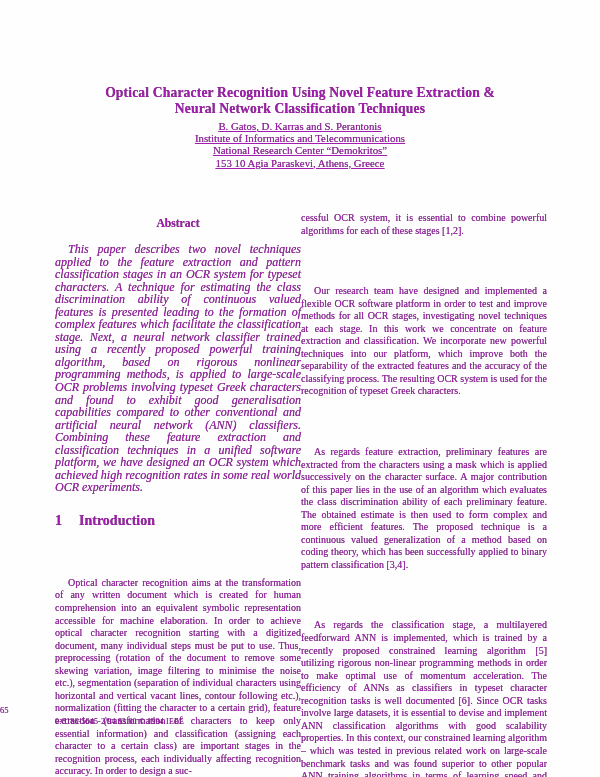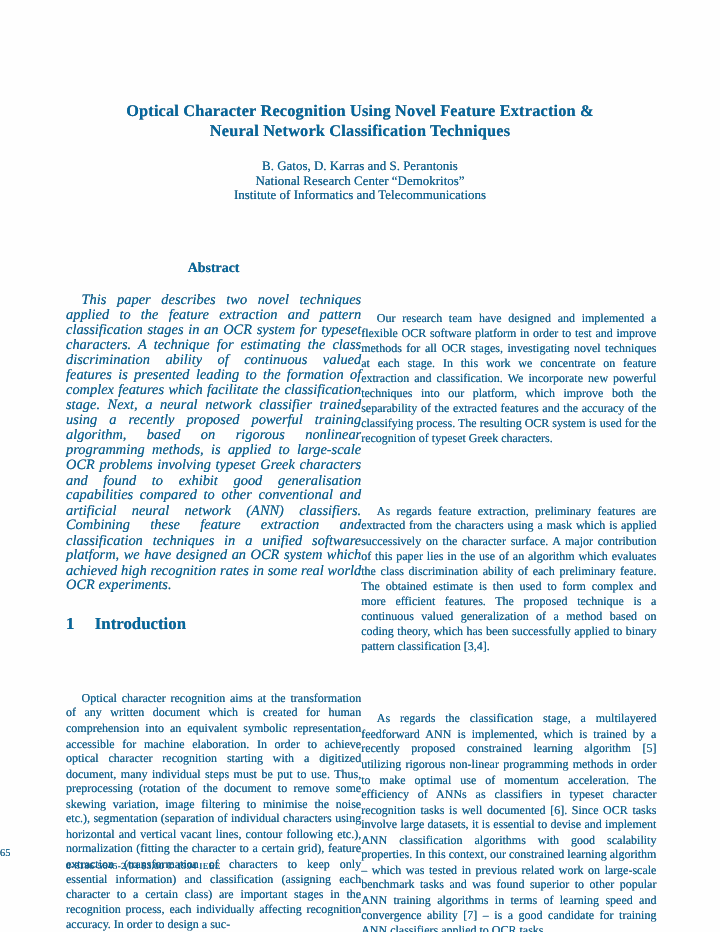--- a/index.html
+++ b/index.html
@@ -2,37 +2,38 @@
 <html><head>
 <meta charset="utf-8">
 <style>
   html,body{margin:0;padding:0;background:#e9e9e9;}
   .sheet{
     position:relative;
     width:600px;height:777px;
     background:#fefefe;
     margin:0 auto;
     font-family:"Liberation Serif", serif;
-    color:#0369a1;
+    color:#a21caf;
     text-shadow:0 0 0.45px rgba(25,25,25,0.7);
     overflow:hidden;
     box-sizing:border-box;
   }
   .paper-header{ padding-top:85px; text-align:center; }
   .paper-title{
     margin:0;
     font-size:13.6px;
     font-weight:bold;
     line-height:15.5px;
     letter-spacing:0.15px;
   }
   .authors-block{
-    margin-top:17px;
+    margin-top:4px;
     font-size:10.8px;
     line-height:12.2px;
+    text-decoration:underline;
   }
   .columns{
     position:absolute;
     left:55px; right:53px; top:212px;
     display:flex;
     gap:0;
   }
   .col{ flex:1 1 0; min-width:0; }
   .abstract-heading{
     margin:5px 0 13px 0;
@@ -81,37 +82,39 @@
 
 <div class="sheet">
 
   <div class="paper-header">
     <h1 class="paper-title">
       <span>Optical Character Recognition Using Novel Feature Extraction &amp;</span><br>
       <span>Neural Network Classification Techniques</span>
     </h1>
     <div class="authors-block">
       <div>B. Gatos, D. Karras and S. Perantonis</div>
+      <div>Institute of Informatics and Telecommunications</div>
       <div>National Research Center “Demokritos”</div>
-      <div>Institute of Informatics and Telecommunications</div>
+      <div>153 10 Agia Paraskevi, Athens, Greece</div>
     </div>
   </div>
 
   <div class="columns">
 
     <div class="col">
       <h2 class="abstract-heading">Abstract</h2>
       <p class="abstract-text">This paper describes two novel techniques applied to the feature extraction and pattern classification stages in an OCR system for typeset characters. A technique for estimating the class discrimination ability of continuous valued features is presented leading to the formation of complex features which facilitate the classification stage. Next, a neural network classifier trained using a recently proposed powerful training algorithm, based on rigorous nonlinear programming methods, is applied to large-scale OCR problems involving typeset Greek characters and found to exhibit good generalisation capabilities compared to other conventional and artificial neural network (ANN) classifiers. Combining these feature extraction and classification techniques in a unified software platform, we have designed an OCR system which achieved high recognition rates in some real world OCR experiments.</p>
       <h3 class="section-heading">
         <span class="sec-num">1</span><span>Introduction</span>
       </h3>
       <p class="body-par indent">Optical character recognition aims at the transformation of any written document which is created for human comprehension into an equivalent symbolic representation accessible for machine elaboration. In order to achieve optical character recognition starting with a digitized document, many individual steps must be put to use. Thus, preprocessing (rotation of the document to remove some skewing variation, image filtering to minimise the noise etc.), segmentation (separation of individual characters using horizontal and vertical vacant lines, contour following etc.), normalization (fitting the character to a certain grid), feature extraction (transformation of characters to keep only essential information) and classification (assigning each character to a certain class) are important stages in the recognition process, each individually affecting recognition accuracy. In order to design a suc-</p>
     </div>
 
     <div class="col">
+      <p class="body-par spaced">cessful OCR system, it is essential to combine powerful algorithms for each of these stages [1,2].</p>
       <p class="body-par spaced indent">Our research team have designed and implemented a flexible OCR software platform in order to test and improve methods for all OCR stages, investigating novel techniques at each stage. In this work we concentrate on feature extraction and classification. We incorporate new powerful techniques into our platform, which improve both the separability of the extracted features and the accuracy of the classifying process. The resulting OCR system is used for the recognition of typeset Greek characters.</p>
       <p class="body-par spaced indent">As regards feature extraction, preliminary features are extracted from the characters using a mask which is applied successively on the character surface. A major contribution of this paper lies in the use of an algorithm which evaluates the class discrimination ability of each preliminary feature. The obtained estimate is then used to form complex and more efficient features. The proposed technique is a continuous valued generalization of a method based on coding theory, which has been successfully applied to binary pattern classification [3,4].</p>
       <p class="body-par indent">As regards the classification stage, a multilayered feedforward ANN is implemented, which is trained by a recently proposed constrained learning algorithm [5] utilizing rigorous non-linear programming methods in order to make optimal use of momentum acceleration. The efficiency of ANNs as classifiers in typeset character recognition tasks is well documented [6]. Since OCR tasks involve large datasets, it is essential to devise and implement ANN classification algorithms with good scalability properties. In this context, our constrained learning algorithm – which was tested in previous related work on large-scale benchmark tasks and was found superior to other popular ANN training algorithms in terms of learning speed and convergence ability [7] – is a good candidate for training ANN classifiers applied to OCR tasks.</p>
     </div>
 
   </div>
 
   <div class="page-number">65</div>
   <div class="copyright">0-8186-5645-2/94 $3.00 © 1994 IEEE</div>
 

